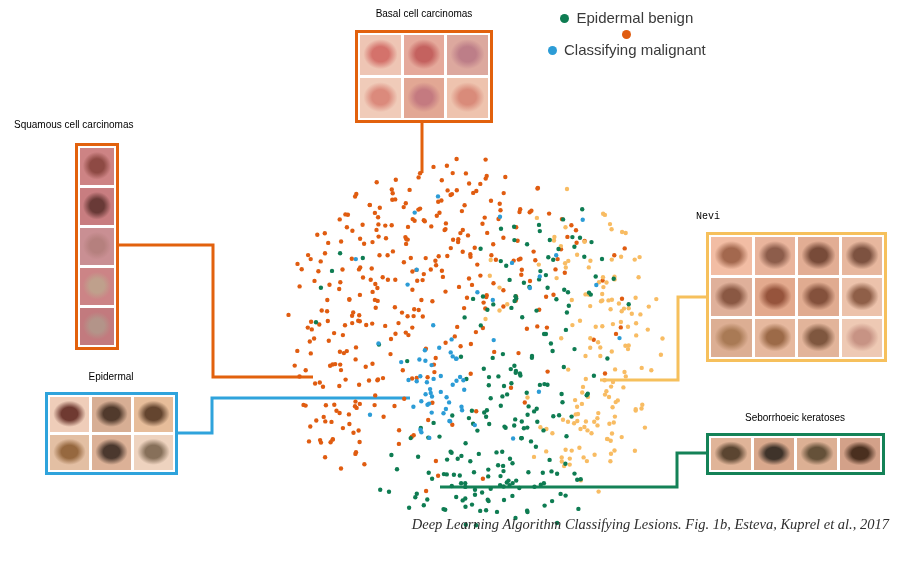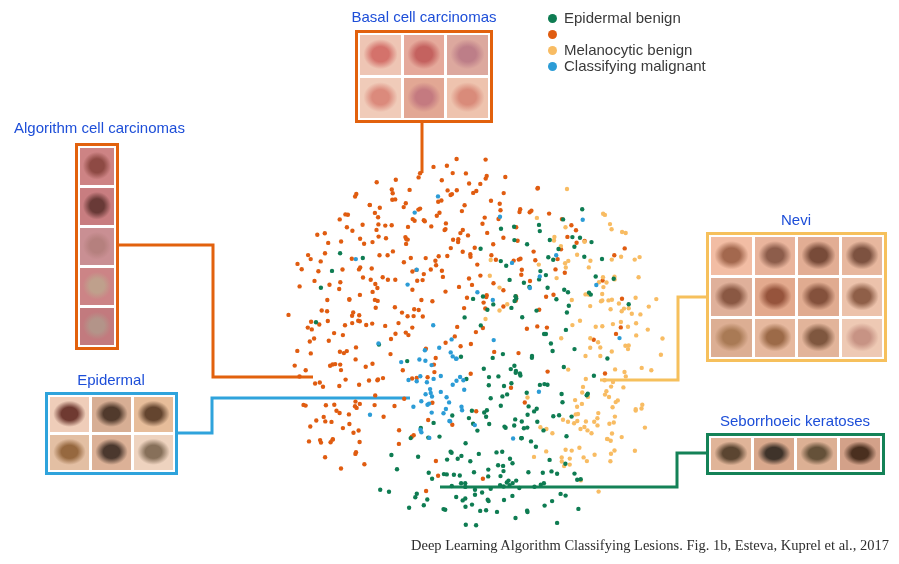--- a/index.html
+++ b/index.html
@@ -1,36 +1,36 @@
 <!DOCTYPE html>
 <html><head>
 <meta charset="utf-8">
 <style>
   html,body{margin:0;padding:0;background:#fff;}
   .figure{
     position:relative;width:899px;height:564px;background:#fff;overflow:hidden;
     font-family:"Liberation Sans",sans-serif;color:#3a3a3a;
   }
   .panel-label{
-    position:absolute;font-size:15px;color:#1d4ed8;white-space:nowrap;
+    position:absolute;font-size:10px;color:#000000;white-space:nowrap;
   }
   .panel-box{
     position:absolute;box-sizing:border-box;background:#fff;
     display:grid;gap:3px;padding:2px;
   }
   .lesion-cell{width:100%;height:100%;}
   .legend{
-    position:absolute;left:548px;top:10px;display:flex;flex-direction:column;gap:0;
+    position:absolute;left:548px;top:10px;display:flex;flex-direction:column;gap:0;align-items:center;
   }
   .legend-row{display:flex;align-items:center;gap:7px;height:16px;}
   .legend-dot{width:9px;height:9px;border-radius:50%;flex:0 0 auto;}
   .legend-label{font-size:15px;color:#3a3a3a;line-height:16px;}
   .caption{
-    position:absolute;right:10px;top:537px;
-    font-family:"Liberation Serif",serif;
+    position:absolute;right:10px;top:516px;
+    font-family:"Liberation Serif",serif;font-style:italic;
     font-size:14.5px;color:#2e2e2e;
   }
   svg.overlay{position:absolute;left:0;top:0;}
 </style>
 </head>
 <body>
 
 <div class="figure">
 
   <svg id="scatter-svg" class="overlay" width="899" height="564">
@@ -827,40 +827,40 @@
   <div class="panel-label" id="lbl-0" style="left: 324px; top: 8px; width: 200px; text-align: center;">Basal cell carcinomas</div>
   <div class="panel-box" id="box-0" style="left: 355px; top: 30px; width: 138px; height: 93px; border: 3px solid rgb(226, 97, 13); grid-template-columns: repeat(3, 1fr); grid-template-rows: repeat(2, 1fr);">
       <div class="lesion-cell" style="background: radial-gradient(58% 52% at 50% 48%, rgb(212, 114, 107) 0px, rgb(212, 114, 107) 36%, rgb(238, 197, 180) 72%);"></div>
       <div class="lesion-cell" style="background: radial-gradient(58% 52% at 50% 48%, rgb(196, 98, 95) 0px, rgb(196, 98, 95) 36%, rgb(229, 169, 155) 72%);"></div>
       <div class="lesion-cell" style="background: radial-gradient(58% 52% at 50% 48%, rgb(189, 126, 136) 0px, rgb(189, 126, 136) 36%, rgb(220, 168, 158) 72%);"></div>
       <div class="lesion-cell" style="background: radial-gradient(58% 52% at 50% 48%, rgb(219, 138, 124) 0px, rgb(219, 138, 124) 36%, rgb(240, 203, 185) 72%);"></div>
       <div class="lesion-cell" style="background: radial-gradient(58% 52% at 50% 48%, rgb(196, 122, 128) 0px, rgb(196, 122, 128) 36%, rgb(226, 167, 148) 72%);"></div>
       <div class="lesion-cell" style="background: radial-gradient(58% 52% at 50% 48%, rgb(217, 139, 122) 0px, rgb(217, 139, 122) 36%, rgb(238, 195, 174) 72%);"></div>
     </div>
 
-  <div class="panel-label" id="lbl-1" style="left: 14px; top: 119px; width: 220px; text-align: left;">Algorithm cell carcinomas</div>
+  <div class="panel-label" id="lbl-1" style="left: 14px; top: 119px; width: 220px; text-align: left;">Squamous cell carcinomas</div>
   <div class="panel-box" id="box-1" style="left: 75px; top: 143px; width: 44px; height: 207px; border: 3px solid rgb(226, 97, 13); grid-template-columns: repeat(1, 1fr); grid-template-rows: repeat(5, 1fr);">
       <div class="lesion-cell" style="background: radial-gradient(58% 52% at 50% 48%, rgb(142, 74, 68) 0px, rgb(142, 74, 68) 36%, rgb(205, 131, 132) 72%);"></div>
       <div class="lesion-cell" style="background: radial-gradient(58% 52% at 50% 48%, rgb(105, 58, 55) 0px, rgb(105, 58, 55) 36%, rgb(200, 125, 128) 72%);"></div>
       <div class="lesion-cell" style="background: radial-gradient(58% 52% at 50% 48%, rgb(181, 128, 126) 0px, rgb(181, 128, 126) 36%, rgb(201, 143, 147) 72%);"></div>
       <div class="lesion-cell" style="background: radial-gradient(58% 52% at 50% 48%, rgb(191, 160, 140) 0px, rgb(191, 160, 140) 36%, rgb(204, 132, 134) 72%);"></div>
       <div class="lesion-cell" style="background: radial-gradient(58% 52% at 50% 48%, rgb(179, 148, 137) 0px, rgb(179, 148, 137) 36%, rgb(194, 122, 126) 72%);"></div>
     </div>
 
   <div class="panel-label" id="lbl-2" style="left: 11px; top: 371px; width: 200px; text-align: center;">Epidermal</div>
   <div class="panel-box" id="box-2" style="left: 45px; top: 392px; width: 133px; height: 83px; border: 3px solid rgb(47, 163, 220); grid-template-columns: repeat(3, 1fr); grid-template-rows: repeat(2, 1fr);">
       <div class="lesion-cell" style="background: radial-gradient(58% 52% at 50% 48%, rgb(111, 58, 49) 0px, rgb(111, 58, 49) 36%, rgb(239, 205, 185) 72%);"></div>
       <div class="lesion-cell" style="background: radial-gradient(58% 52% at 50% 48%, rgb(81, 58, 44) 0px, rgb(81, 58, 44) 36%, rgb(215, 174, 148) 72%);"></div>
       <div class="lesion-cell" style="background: radial-gradient(58% 52% at 50% 48%, rgb(100, 69, 47) 0px, rgb(100, 69, 47) 36%, rgb(231, 189, 154) 72%);"></div>
       <div class="lesion-cell" style="background: radial-gradient(58% 52% at 50% 48%, rgb(150, 104, 63) 0px, rgb(150, 104, 63) 36%, rgb(227, 191, 163) 72%);"></div>
       <div class="lesion-cell" style="background: radial-gradient(58% 52% at 50% 48%, rgb(75, 56, 46) 0px, rgb(75, 56, 46) 36%, rgb(220, 177, 151) 72%);"></div>
       <div class="lesion-cell" style="background: radial-gradient(58% 52% at 50% 48%, rgb(135, 112, 90) 0px, rgb(135, 112, 90) 36%, rgb(238, 211, 191) 72%);"></div>
     </div>
 
-  <div class="panel-label" id="lbl-3" style="left: 696px; top: 211px; width: 200px; text-align: center;">Nevi</div>
+  <div class="panel-label" id="lbl-3" style="left: 696px; top: 211px; width: 200px; text-align: left; font-family: Liberation Mono, monospace;">Nevi</div>
   <div class="panel-box" id="box-3" style="left: 706px; top: 232px; width: 181px; height: 130px; border: 3px solid rgb(246, 192, 92); grid-template-columns: repeat(4, 1fr); grid-template-rows: repeat(3, 1fr);">
       <div class="lesion-cell" style="background: radial-gradient(58% 52% at 50% 48%, rgb(163, 104, 78) 0px, rgb(163, 104, 78) 36%, rgb(242, 189, 164) 72%);"></div>
       <div class="lesion-cell" style="background: radial-gradient(58% 52% at 50% 48%, rgb(141, 93, 75) 0px, rgb(141, 93, 75) 36%, rgb(233, 180, 156) 72%);"></div>
       <div class="lesion-cell" style="background: radial-gradient(58% 52% at 50% 48%, rgb(120, 75, 57) 0px, rgb(120, 75, 57) 36%, rgb(226, 173, 148) 72%);"></div>
       <div class="lesion-cell" style="background: radial-gradient(58% 52% at 50% 48%, rgb(125, 82, 64) 0px, rgb(125, 82, 64) 36%, rgb(231, 183, 158) 72%);"></div>
       <div class="lesion-cell" style="background: radial-gradient(58% 52% at 50% 48%, rgb(138, 88, 67) 0px, rgb(138, 88, 67) 36%, rgb(223, 176, 154) 72%);"></div>
       <div class="lesion-cell" style="background: radial-gradient(58% 52% at 50% 48%, rgb(150, 84, 60) 0px, rgb(150, 84, 60) 36%, rgb(227, 169, 141) 72%);"></div>
       <div class="lesion-cell" style="background: radial-gradient(58% 52% at 50% 48%, rgb(132, 81, 60) 0px, rgb(132, 81, 60) 36%, rgb(224, 171, 144) 72%);"></div>
       <div class="lesion-cell" style="background: radial-gradient(58% 52% at 50% 48%, rgb(143, 95, 72) 0px, rgb(143, 95, 72) 36%, rgb(236, 194, 171) 72%);"></div>
       <div class="lesion-cell" style="background: radial-gradient(58% 52% at 50% 48%, rgb(169, 122, 85) 0px, rgb(169, 122, 85) 36%, rgb(220, 174, 147) 72%);"></div>
@@ -879,23 +879,19 @@
 
   <div class="legend">
     <div class="legend-row">
       <span class="legend-dot" style="background: rgb(14, 124, 82);"></span>
       <span class="legend-label">Epidermal benign</span>
     </div>
     <div class="legend-row">
       <span class="legend-dot" style="background: rgb(224, 92, 16);"></span>
     </div>
     <div class="legend-row">
-      <span class="legend-dot" style="background: rgb(248, 188, 99);"></span>
-      <span class="legend-label">Melanocytic benign</span>
-    </div>
-    <div class="legend-row">
       <span class="legend-dot" style="background: rgb(44, 156, 214);"></span>
       <span class="legend-label">Classifying malignant</span>
     </div>
   </div>
 
   <div class="caption">Deep Learning Algorithm Classifying Lesions. Fig. 1b, Esteva, Kuprel et al., 2017</div>
 </div>
 
 </body></html>

